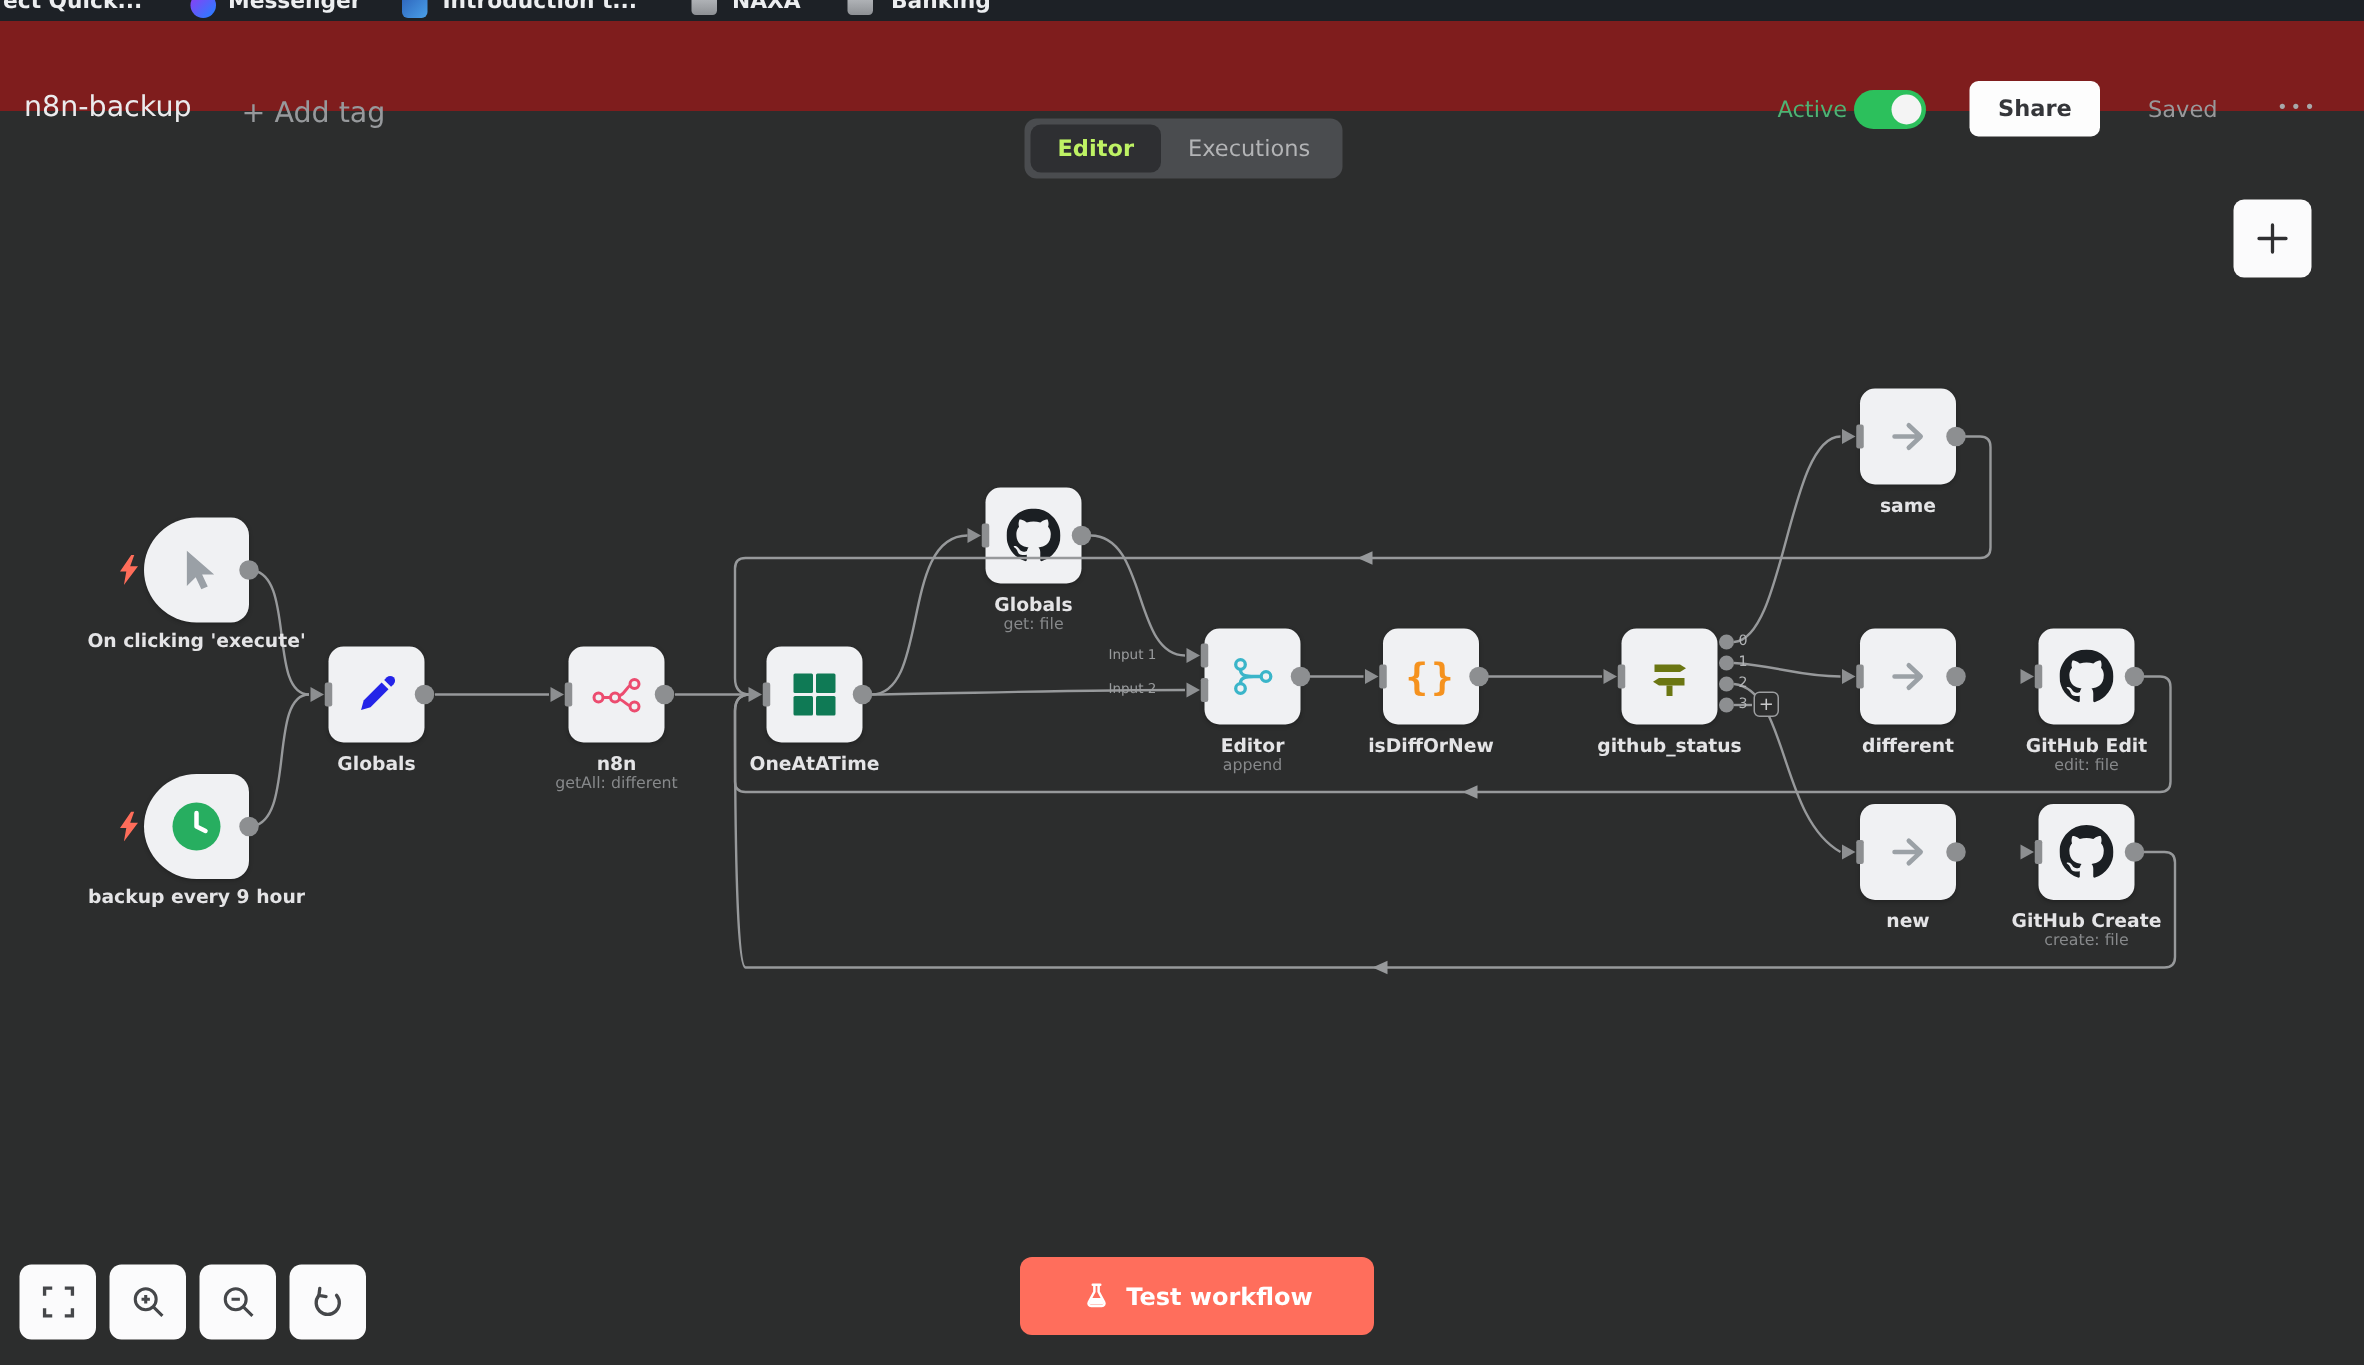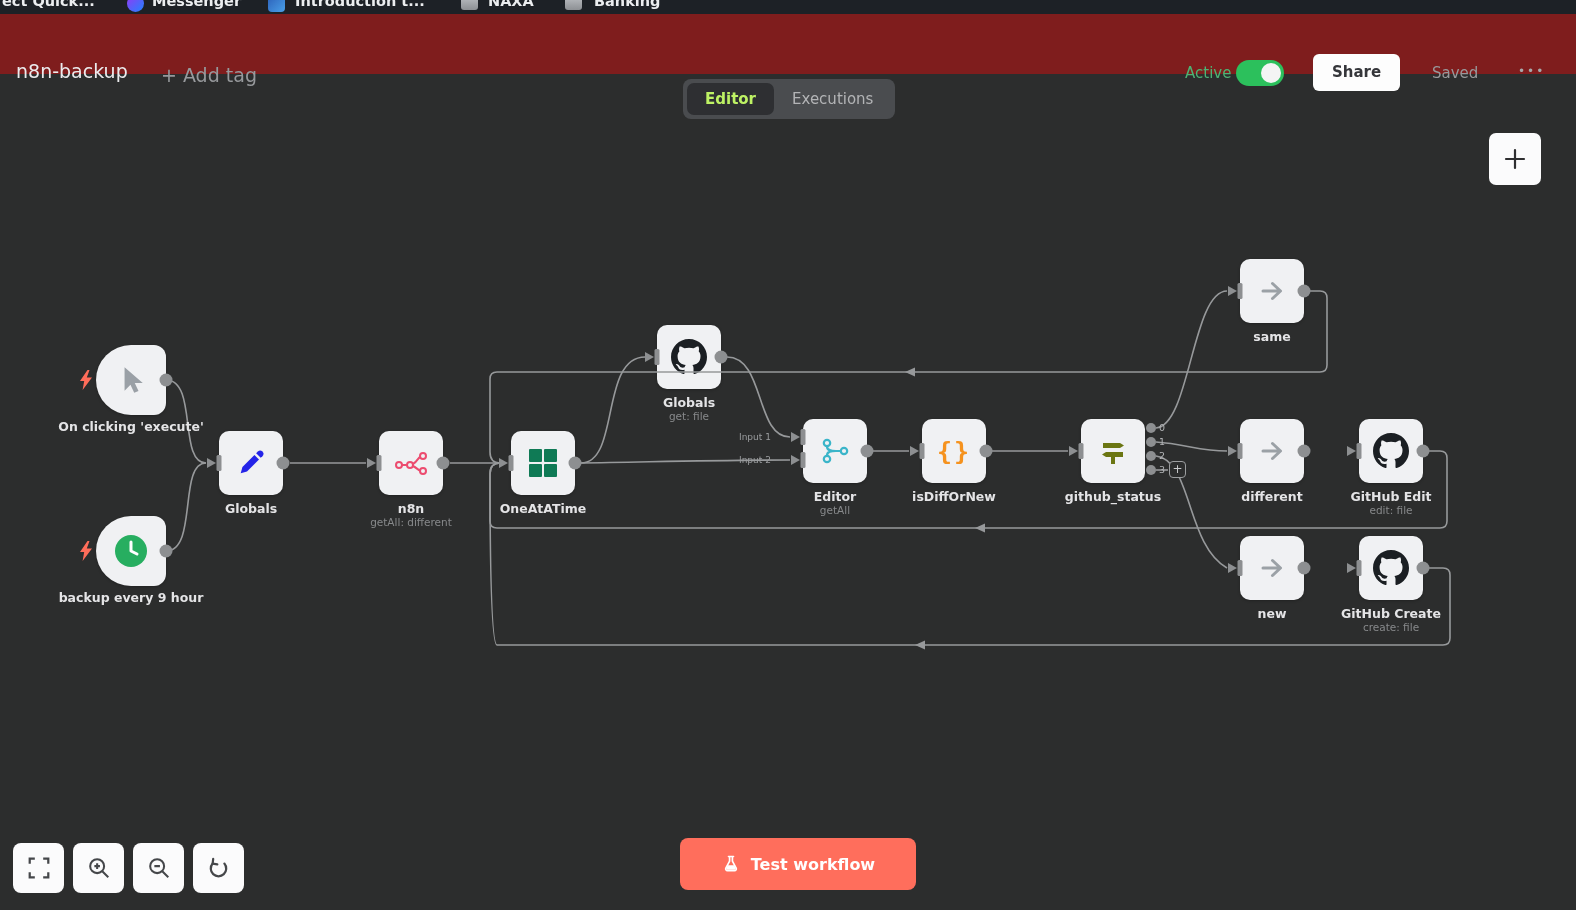--- a/index.html
+++ b/index.html
@@ -277,21 +277,21 @@
 
     <div class="n-label" style="left:41px;top:323px">On clicking 'execute'</div>
     <div class="n-label" style="left:41px;top:494px">backup every 9 hour</div>
     <div class="n-label" style="left:161px;top:405px">Globals</div>
     <div class="n-label" style="left:321px;top:405px">n8n</div>
     <div class="n-sub" style="left:321px;top:420px">getAll: different</div>
     <div class="n-label" style="left:453px;top:405px">OneAtATime</div>
     <div class="n-label" style="left:599px;top:299px">Globals</div>
     <div class="n-sub" style="left:599px;top:314px">get: file</div>
     <div class="n-label" style="left:745px;top:393px">Editor</div>
-    <div class="n-sub" style="left:745px;top:408px">getAll</div>
+    <div class="n-sub" style="left:745px;top:408px">append</div>
     <div class="n-label" style="left:864px;top:393px">isDiffOrNew</div>
     <div class="n-label" style="left:1023px;top:393px">github_status</div>
     <div class="n-label" style="left:1182px;top:233px">same</div>
     <div class="n-label" style="left:1182px;top:393px">different</div>
     <div class="n-label" style="left:1301px;top:393px">GitHub Edit</div>
     <div class="n-sub" style="left:1301px;top:408px">edit: file</div>
     <div class="n-label" style="left:1182px;top:510px">new</div>
     <div class="n-label" style="left:1301px;top:510px">GitHub Create</div>
     <div class="n-sub" style="left:1301px;top:525px">create: file</div>
 

